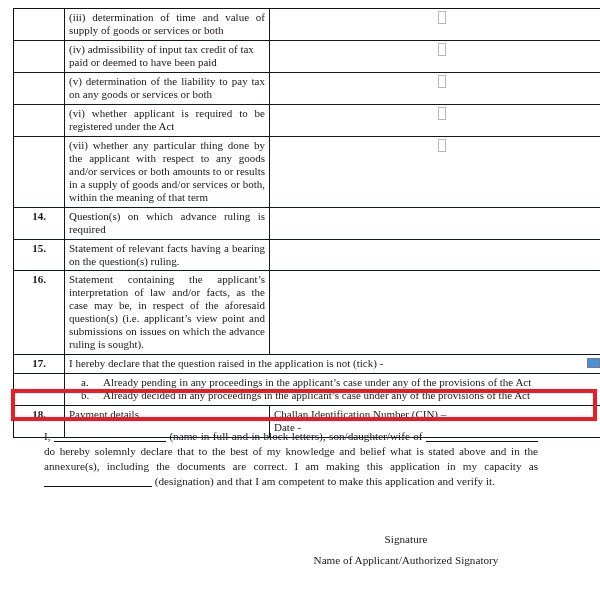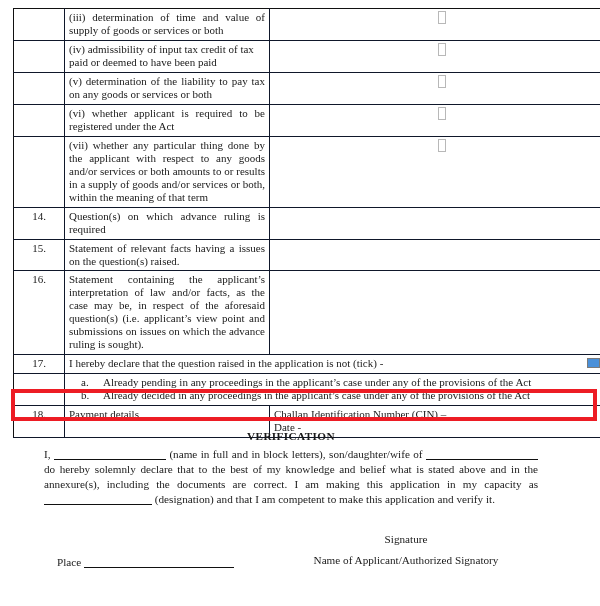--- a/index.html
+++ b/index.html
@@ -28,21 +28,21 @@
     table-layout: fixed;
     font-size: 11px;
     line-height: 1.18;
   }
   .form-table td {
     border: 1px solid #0f172a;
     vertical-align: top;
     padding: 2px 4px 3px 4px;
   }
   .form-table tr:first-child td { border-top: 1.6px solid #111; }
-  .col-num   { width: 42px; text-align: center; }
+  .col-num   { width: 42px; text-align: center; font-weight: bold; }
   .col-desc  { width: 196px; }
   .col-val   { width: 336px; }
 
   .outer-l { border-left: 1.6px solid #111 !important; }
   .outer-r { border-right: 1.6px solid #111 !important; }
 
   .justify { text-align: justify; text-align-last: left; hyphens: none; margin-left: 32px; }
 
   
   .glyph-box {
@@ -188,21 +188,21 @@
     </tr>
 
     <tr>
       <td class="col-num outer-l">14.</td>
       <td class="col-desc justify">Question(s) on which advance ruling is required</td>
       <td class="col-val outer-r"></td>
     </tr>
 
     <tr>
       <td class="col-num outer-l">15.</td>
-      <td class="col-desc justify">Statement of relevant facts having a issues on the question(s) raised.</td>
+      <td class="col-desc justify">Statement of relevant facts having a bearing on the question(s) ruling.</td>
       <td class="col-val outer-r"></td>
     </tr>
 
     <tr>
       <td class="col-num outer-l">16.</td>
       <td class="col-desc justify">Statement containing the applicant’s interpretation of law and/or facts, as the case may be, in respect of the aforesaid question(s) (i.e. applicant’s view point and submissions on issues on which the advance ruling is sought).</td>
       <td class="col-val outer-r"></td>
     </tr>
 
     <tr>
@@ -241,34 +241,30 @@
         <div>Date -</div>
       </td>
     </tr>
 
   </tbody>
 </table>
 
 <div class="red-highlight"></div>
 
 <div class="verification">
-  <div class="verif-title">VERIFICATION</div>
   <div class="verif-body">
     <span>I,</span>
     <span class="blank b1"></span>
     <span>(name in full and in block letters), son/daughter/wife of</span>
     <span class="blank b2"></span>
     <span>do hereby solemnly declare that to the best of my knowledge and belief what is stated above and in the annexure(s), including the documents are correct. I am making this application in my capacity as</span>
     <span class="blank b3"></span>
     <span>(designation) and that I am competent to make this application and verify it.</span>
   </div>
 </div>
 
 <div class="sig-right">
   <div>Signature</div>
   <div>Name of Applicant/Authorized Signatory</div>
 </div>
 
 <div class="sig-left">
-  <div class="row">
-    <span class="lead">Place</span><span class="sig-blank pl-blank"></span>
-  </div>
 </div>
 
 </body></html>

